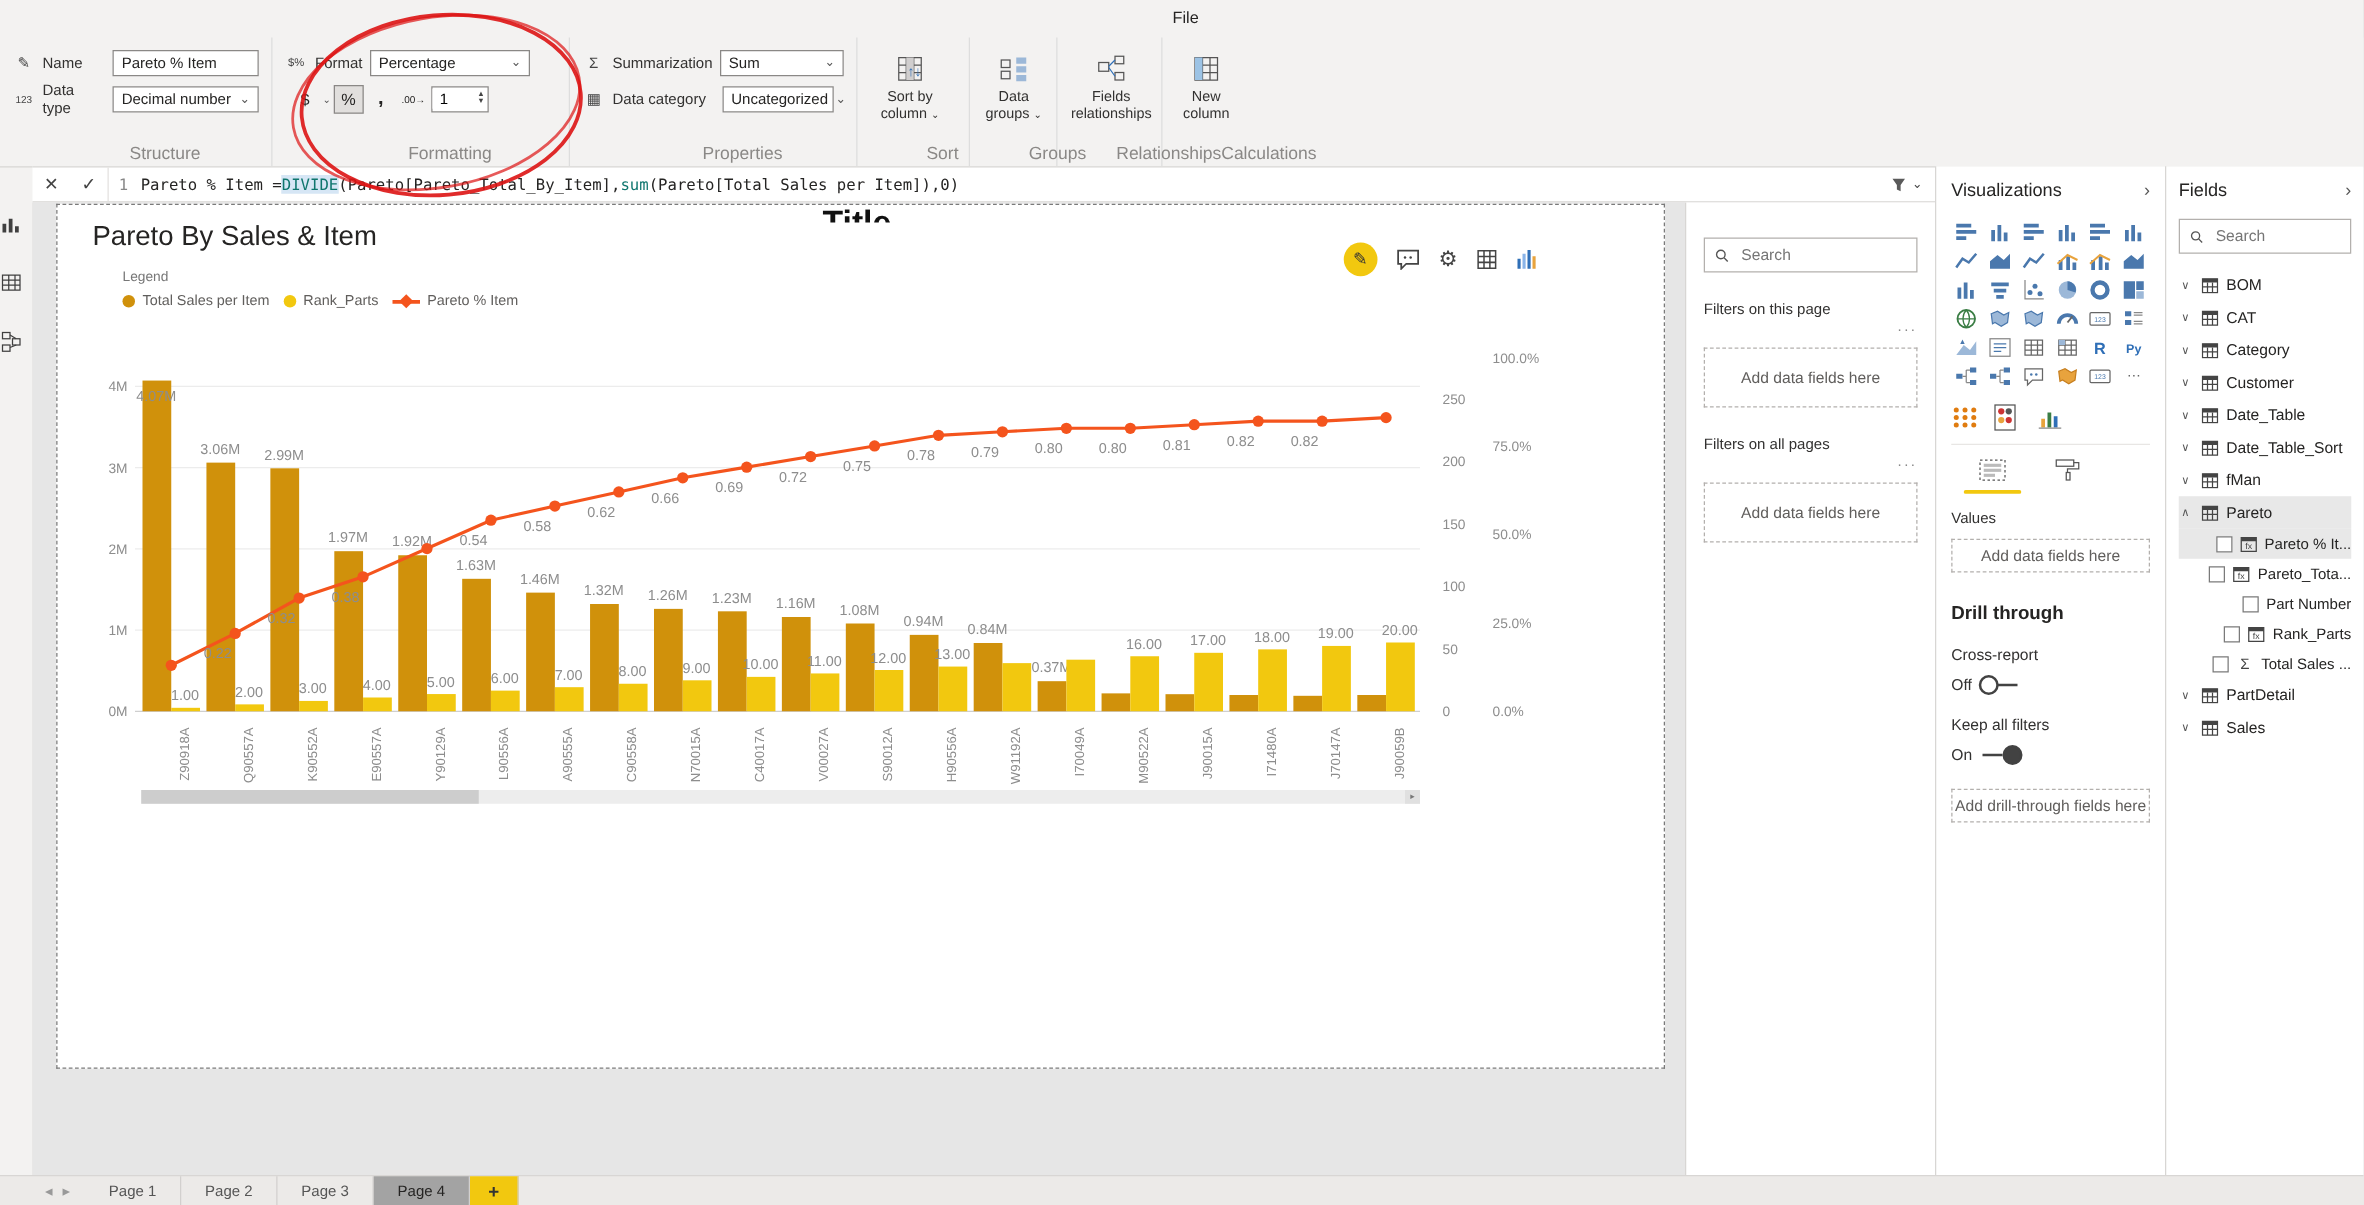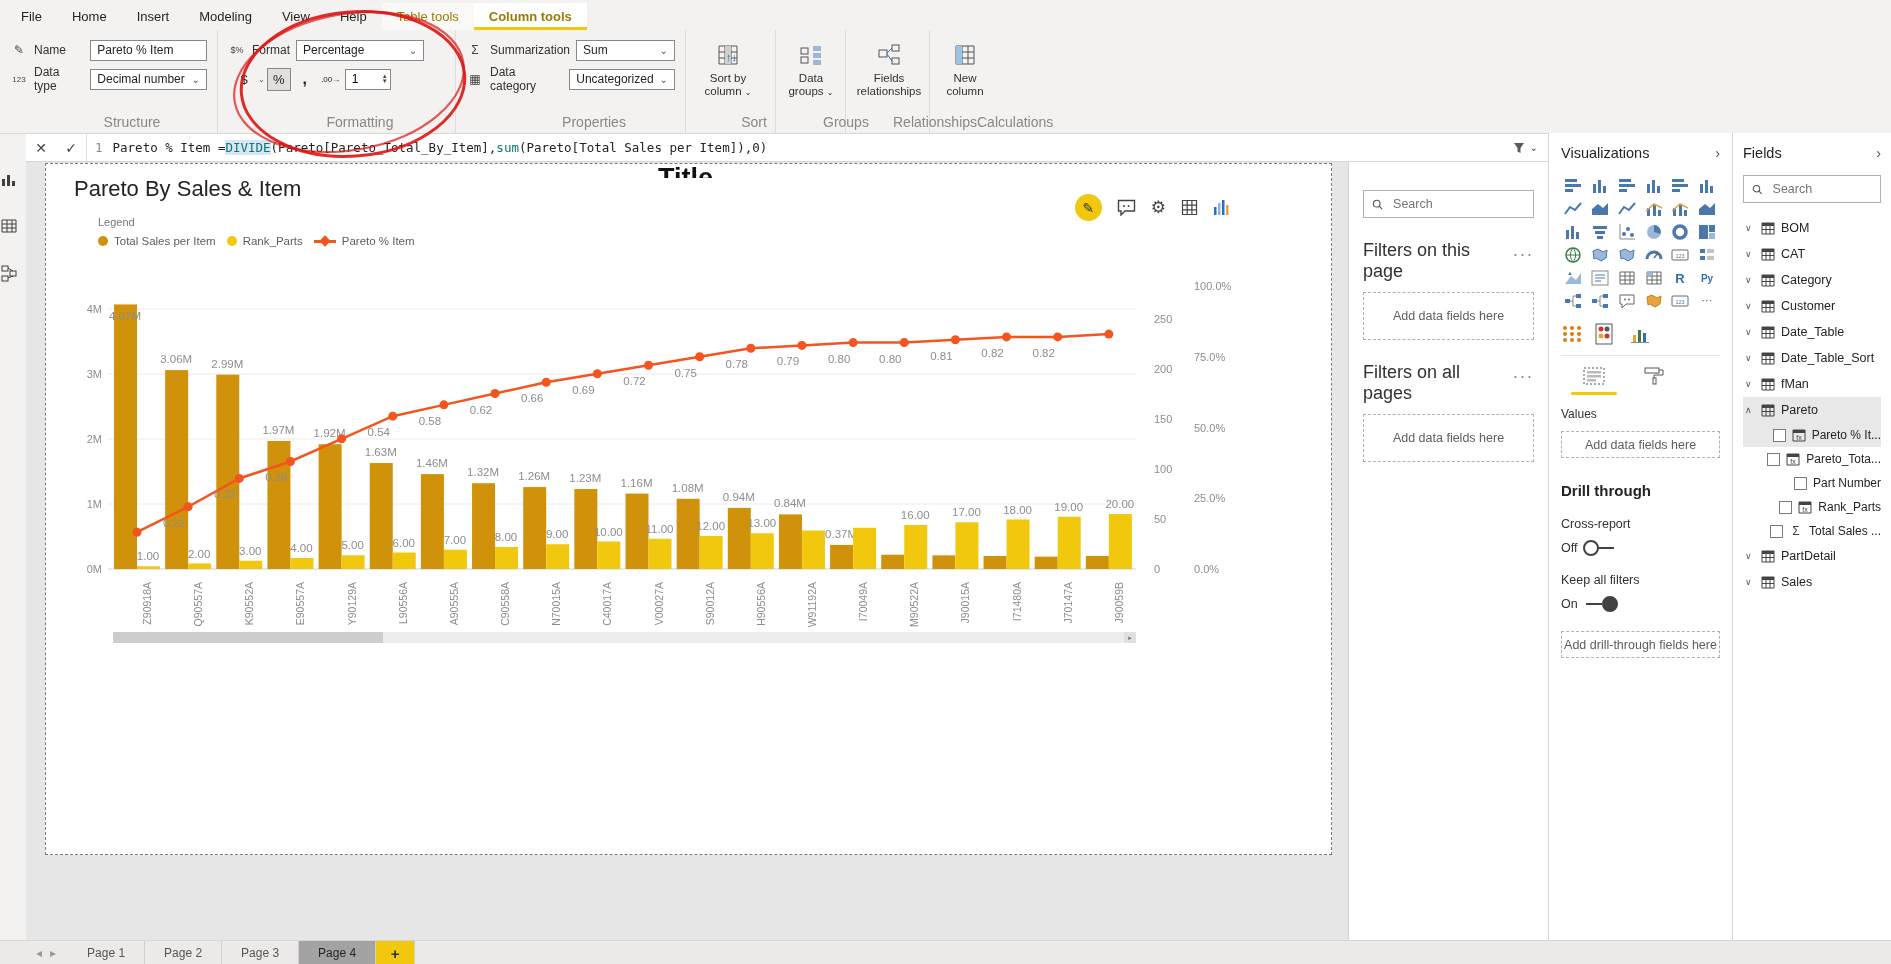--- a/index.html
+++ b/index.html
@@ -1,19 +1,19 @@
 <!DOCTYPE html>
 <html><head>
 <meta charset="utf-8">
 <style>
   html,body{margin:0;padding:0;background:#dcdcdc;}
   .app{position:relative;width:1891px;height:964px;overflow:hidden;background:#f3f2f1;
        font-family:"Liberation Sans","DejaVu Sans",sans-serif;color:#252423;font-size:12px;}
   
-  .tabrow{position:absolute;left:0;top:0;width:100%;height:30px;display:flex;align-items:flex-end;padding-left:6px;box-sizing:border-box;}
+  .tabrow{position:absolute;left:0;top:0;width:100%;height:30px;display:flex;align-items:center;padding-left:6px;box-sizing:border-box;flex-direction:column;}
   .tab{padding:6px 15px;font-size:13px;color:#252423;cursor:pointer;}
   .tab.contextual{color:#9a7b00;background:#faf9f8;}
   .tab.contextual-active{color:#9a7b00;background:#ffffff;border-bottom:3px solid #F2C80F;padding-bottom:3px;font-weight:bold;}
   .ribbon{position:absolute;left:0;top:30px;width:100%;height:103px;background:#f3f2f1;border-bottom:1px solid #d8d6d4;display:flex;}
   .rgroup{position:relative;border-right:1px solid #ddd;padding:8px 10px 18px 10px;box-sizing:border-box;}
   .rcaption{position:absolute;left:0;right:0;bottom:3px;text-align:center;font-size:14px;color:#8a8886;padding-left:47px;}
   .frow{display:flex;align-items:center;height:24px;margin-bottom:5px;gap:6px;}
   .flabel{font-size:12px;color:#323130;}
   .ricon{width:18px;text-align:center;color:#444;font-size:12px;flex:none;}
   .tbox{background:#fff;border:1px solid #8a8886;height:21px;display:flex;align-items:center;padding:0 6px;font-size:12px;box-sizing:border-box;}
@@ -60,21 +60,21 @@
   
   .panel{position:absolute;background:#fff;border-left:1px solid #d8d6d4;box-sizing:border-box;}
   .filters{left:1348px;top:162px;width:200px;bottom:24px;padding:14px 14px;}
   .vizpanel{left:1548px;top:133px;width:184px;bottom:24px;padding:12px 12px;}
   .fieldspanel{left:1732px;top:133px;width:159px;bottom:24px;padding:12px 10px;}
   .ptitle{font-size:14.5px;color:#252423;display:flex;}
   .ptitle .pexp{margin-left:auto;color:#555;cursor:pointer;}
   .searchbox{margin-top:14px;height:26px;border:1px solid #b3b0ad;display:flex;align-items:center;padding:0 8px;gap:8px;background:#fff;}
   .searchbox input{border:0;outline:none;width:100%;font-size:12.5px;font-family:inherit;color:#323130;}
   .fsec{margin-top:22px;}
-  .fsec-head{display:flex;font-size:18px;color:#323130;}
+  .fsec-head{display:flex;font-size:12px;color:#323130;flex-direction:column;}
   .fsec-head .more{margin-left:auto;color:#888;letter-spacing:2px;cursor:pointer;}
   .dropbox{margin-top:10px;border:1px dashed #b3b0ad;color:#605e5c;font-size:12.5px;display:flex;align-items:center;justify-content:center;}
   .dropbox.tall{height:46px;}
   .dropbox.short{height:25px;}
   .vgrid{margin-top:14px;display:grid;grid-template-columns:repeat(6,1fr);gap:2px 2px;}
   .vicon{width:24px;height:21px;display:flex;align-items:center;justify-content:center;cursor:pointer;}
   .vrow3{display:flex;gap:10px;margin-top:12px;padding-bottom:10px;border-bottom:1px solid #e8e6e4;}
   .panetabs{display:flex;gap:26px;margin-top:10px;padding-left:10px;}
   .panetab{display:flex;flex-direction:column;align-items:center;cursor:pointer;}
   .panetab .ul{width:46px;height:3px;background:#F2C80F;margin-top:6px;border-radius:2px;}
@@ -166,21 +166,21 @@
         <span class="ricon">Σ</span>
         <span class="flabel" style="width:82px">Summarization</span>
         <span class="tbox dd" style="width:106px">
             <span>Sum</span>
             <span class="chev">⌄</span>
           </span>
       </div>
       <div class="frow">
         <span class="ricon">▦</span>
         <span class="flabel" style="width:82px">Data category</span>
-        <span class="tbox dd" style="width:106px">
+        <span class="tbox dd" style="width:89px">
             <span>Uncategorized</span>
             <span class="chev">⌄</span>
           </span>
       </div>
       <div class="rcaption">Properties</div>
     </div>
 
     <div class="rgroup" style="width:90px">
       <div class="bigbtn">
         <svg width="26" height="26" viewBox="0 0 26 26">

